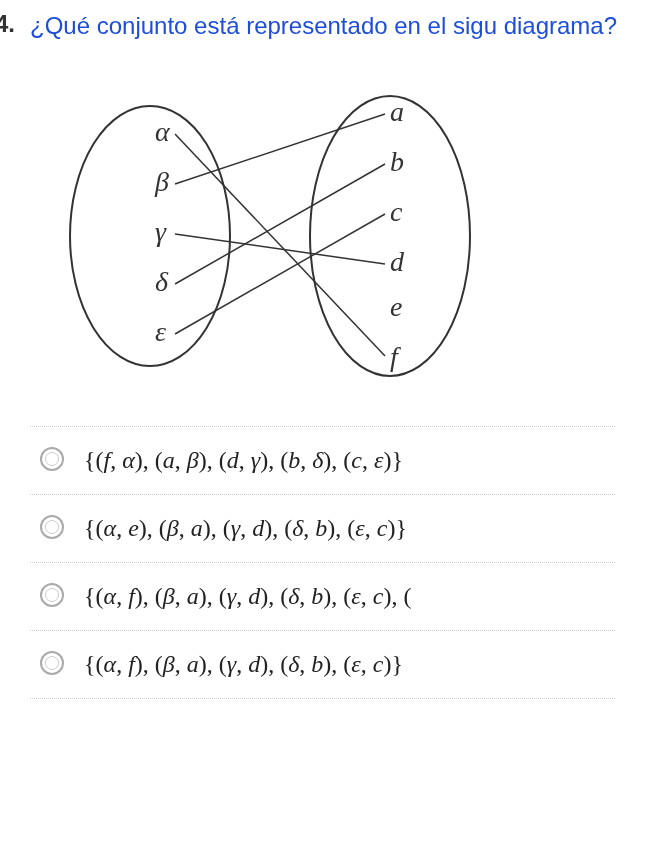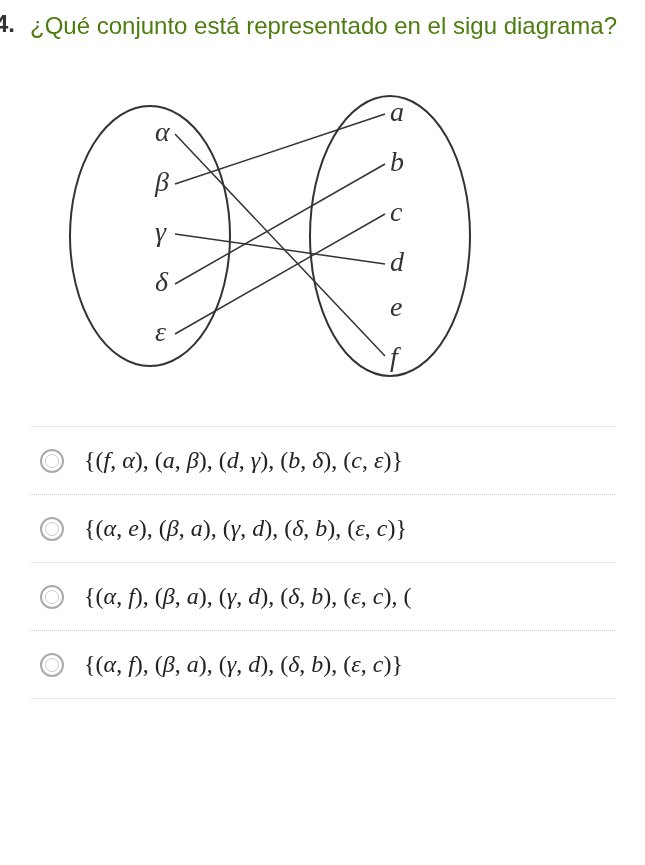--- a/index.html
+++ b/index.html
@@ -20,35 +20,34 @@
     }
     .question-number {
       font-size: 24px;
       font-weight: bold;
       color: #333;
       margin-right: 15px;
       margin-left: -5px;
     }
     .question-text {
       font-size: 24px;
-      color: #4d7c0f;
+      color: #1d4ed8;
       line-height: 1.3;
     }
     .diagram-container {
       margin: 30px auto 30px 60px;
       width: 420px;
       height: 320px;
       position: relative;
     }
     .options-container {
       padding: 0 30px;
     }
     .option-row {
       display: flex;
-      align-items: center;
       padding: 20px 10px;
       border-bottom: 1px dotted #ccc;
       cursor: pointer;
     }
     .option-row:first-child {
       border-top: 1px dotted #ccc;
     }
     .radio-circle {
       width: 24px;
       height: 24px;

